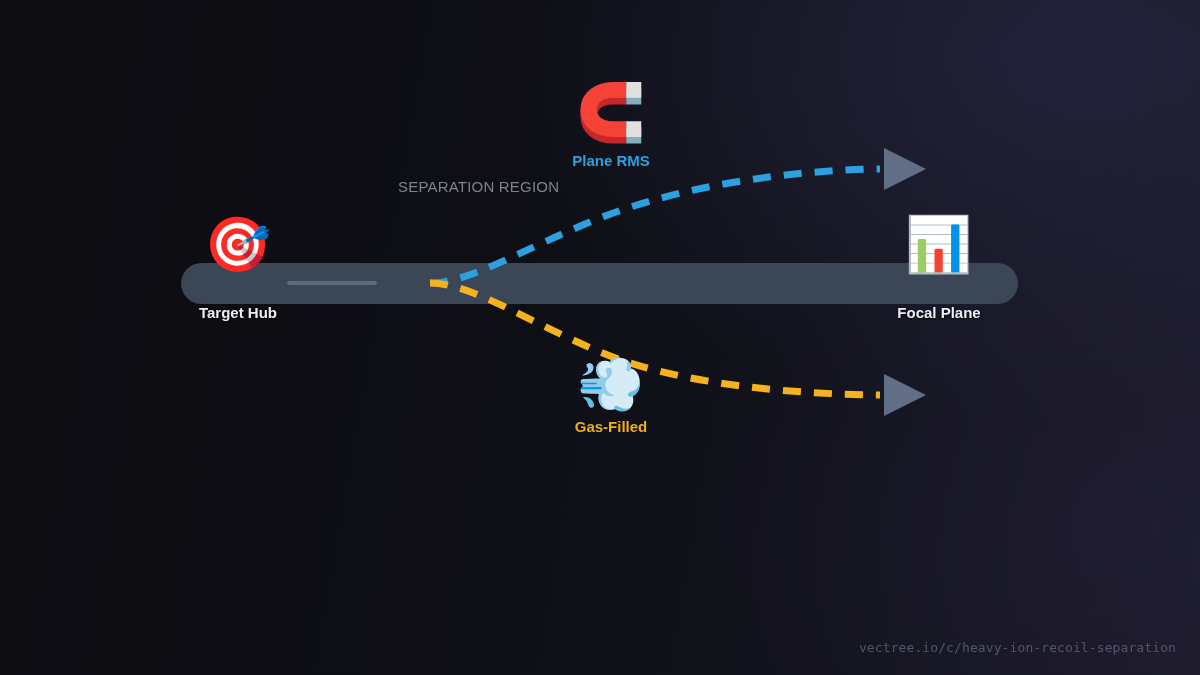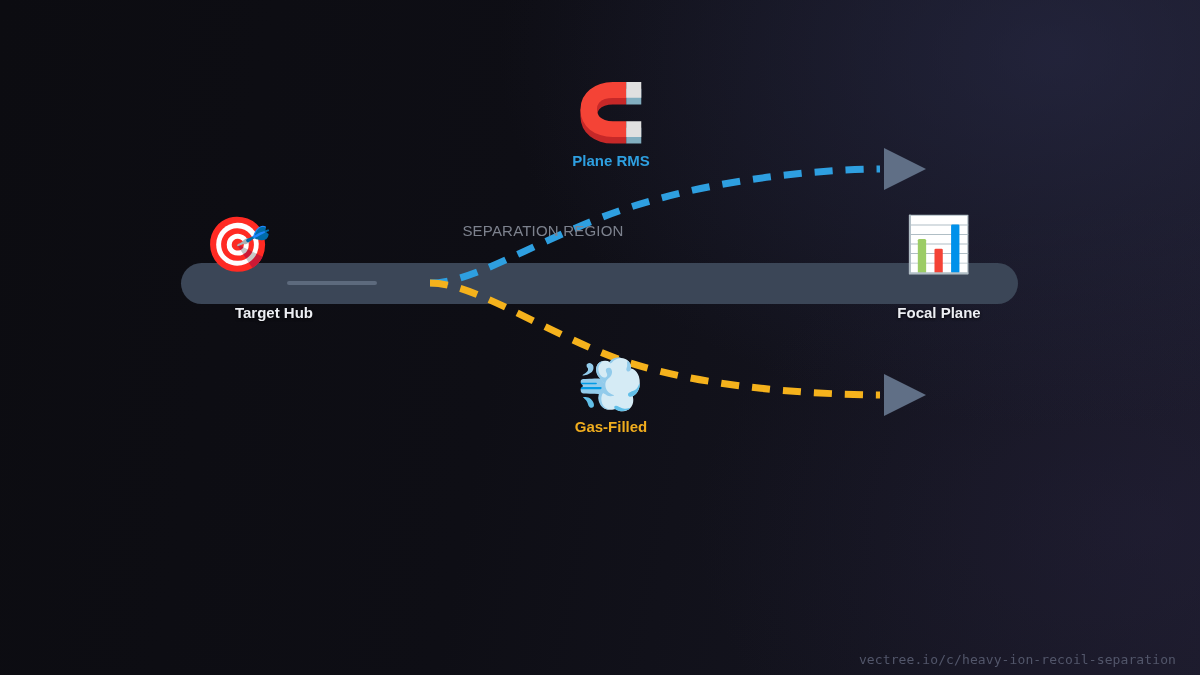--- a/index.html
+++ b/index.html
@@ -58,57 +58,55 @@
 
   .node .label {
     display:block;
     font-weight:bold;
     white-space:nowrap;
   }
 
   #node-target   { left:163px;  top:218px; width:150px; }
   #node-target  .emoji { font-size:54px; height:58px; }
   #node-target  .label { margin-top:28px; font-size:15px; color:#eceef3;
-                         text-shadow:0 1px 3px rgba(0,0,0,0.85);text-align:right; }
+                         text-shadow:0 1px 3px rgba(0,0,0,0.85); }
 
   #node-focal    { left:864px;  top:218px; width:150px; }
   #node-focal   .emoji { font-size:54px; height:58px; }
   #node-focal   .label { margin-top:28px; font-size:15px; color:#eceef3;
                          text-shadow:0 1px 3px rgba(0,0,0,0.85); }
 
   #node-vacuum   { left:536px;  top:85px;  width:150px; }
   #node-vacuum  .emoji { font-size:56px; height:62px; }
   #node-vacuum  .label { margin-top:5px; font-size:15px; color:#2e9fe0; }
 
   #node-gas      { left:536px;  top:358px; width:150px; }
   #node-gas     .emoji { font-size:54px; height:60px; }
   #node-gas     .label { font-size:15px; color:#f0ad1e; }
 
   #region-label {
     position:absolute;
     left:398px; top:178px;
     width:290px;
-    text-align:center;
     font-size:15px;
     letter-spacing:0.2px;
     color:#7d828e;
     white-space:nowrap;
-    margin-top:44px;
   }
 
   
   #footer {
     position:absolute;
     left:0; bottom:0;
     width:1200px; height:180px;
   }
 
   #footer-url {
     position:absolute;
-    right:24px; bottom:8px;
+    right:24px; bottom:20px;
     font-family:"DejaVu Sans Mono", monospace;
     font-size:13px;
     color:#52566a;
     letter-spacing:0.1px;
   }
 </style>
 </head>
 <body>
 
 <div id="stage">

